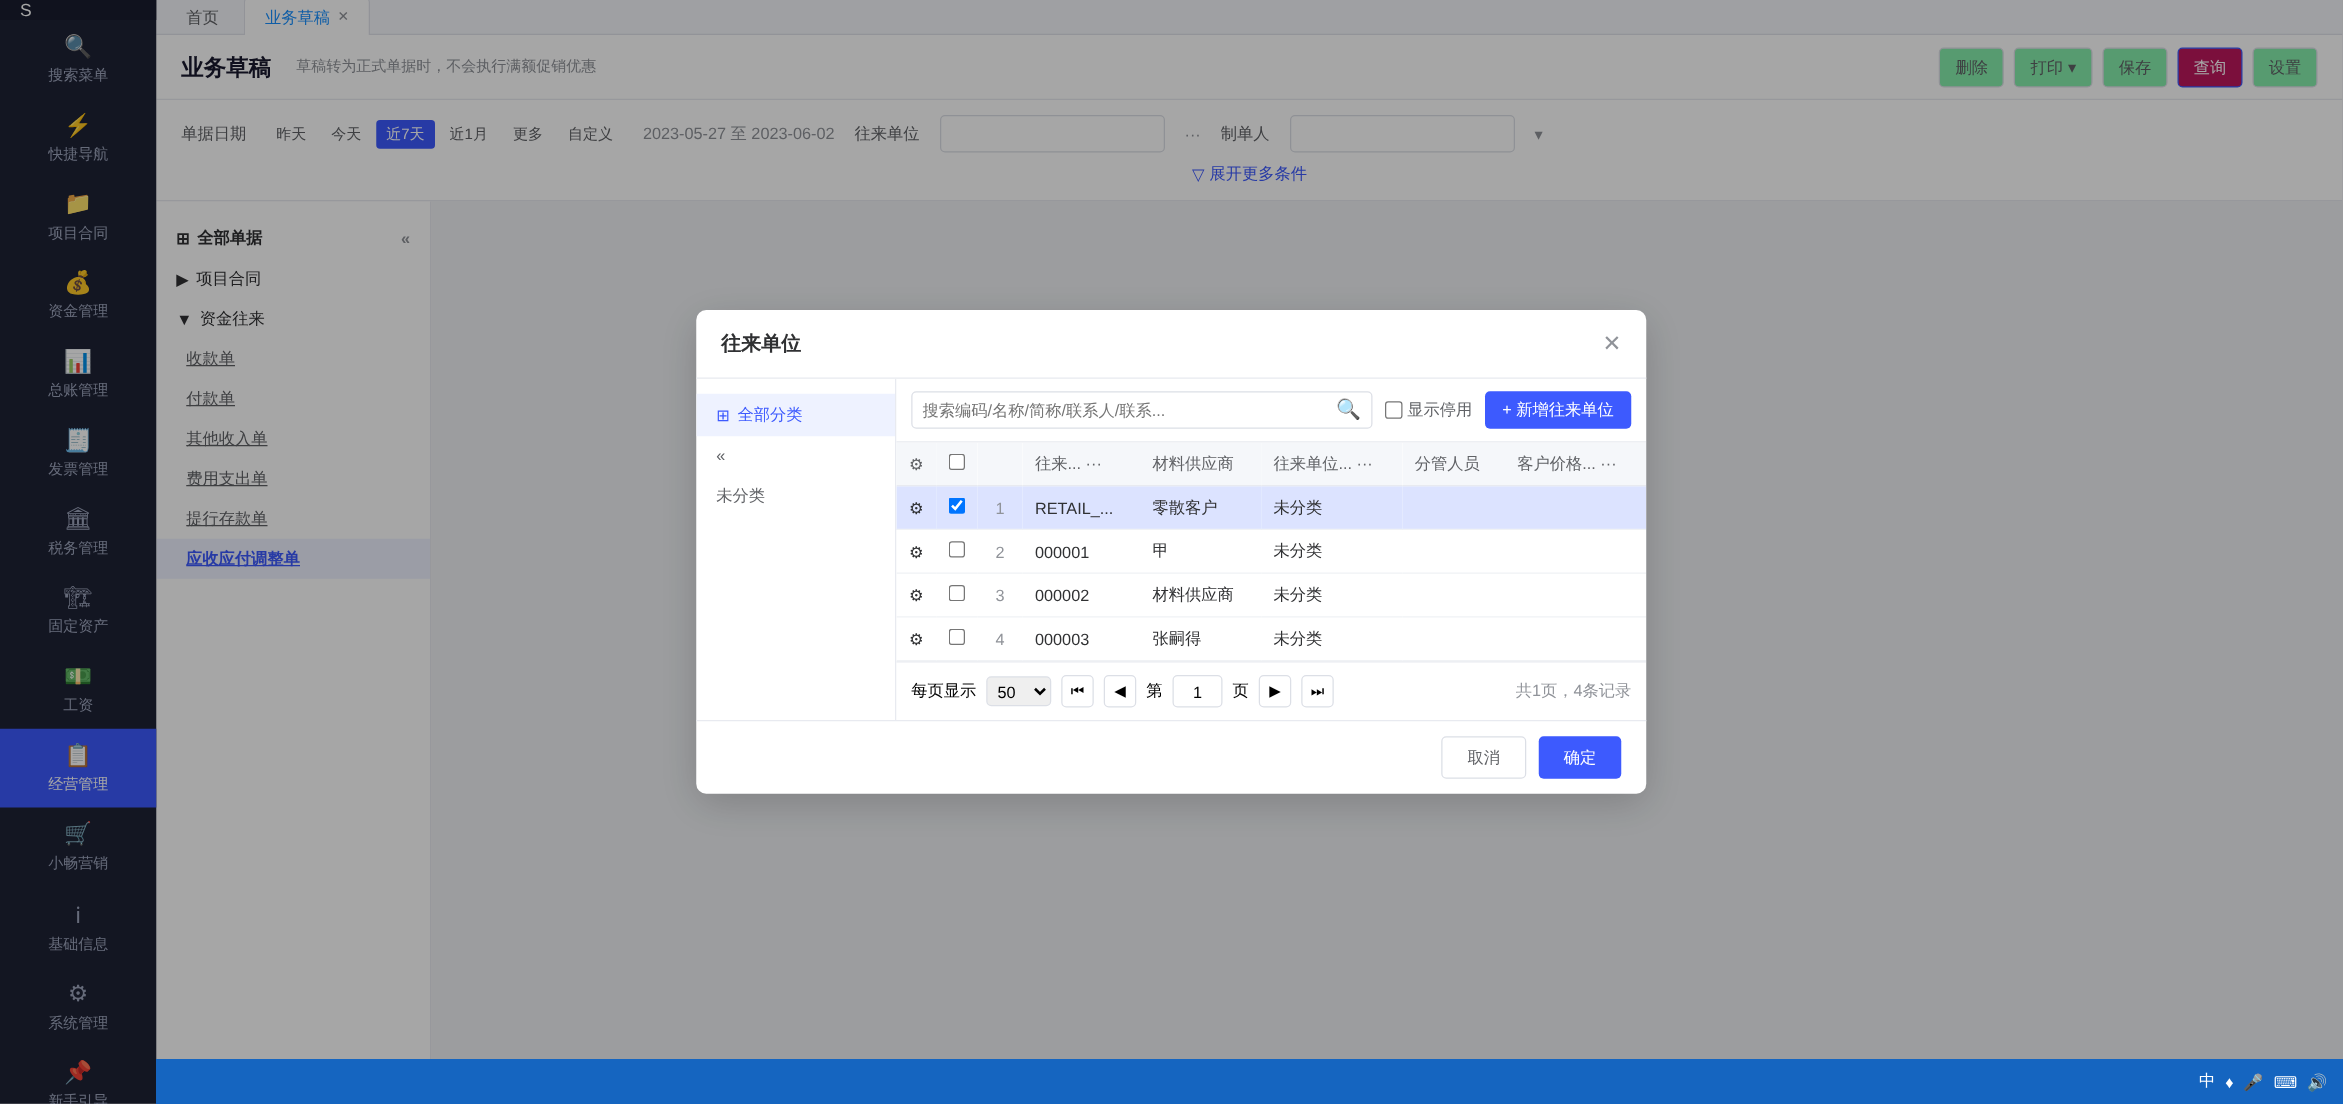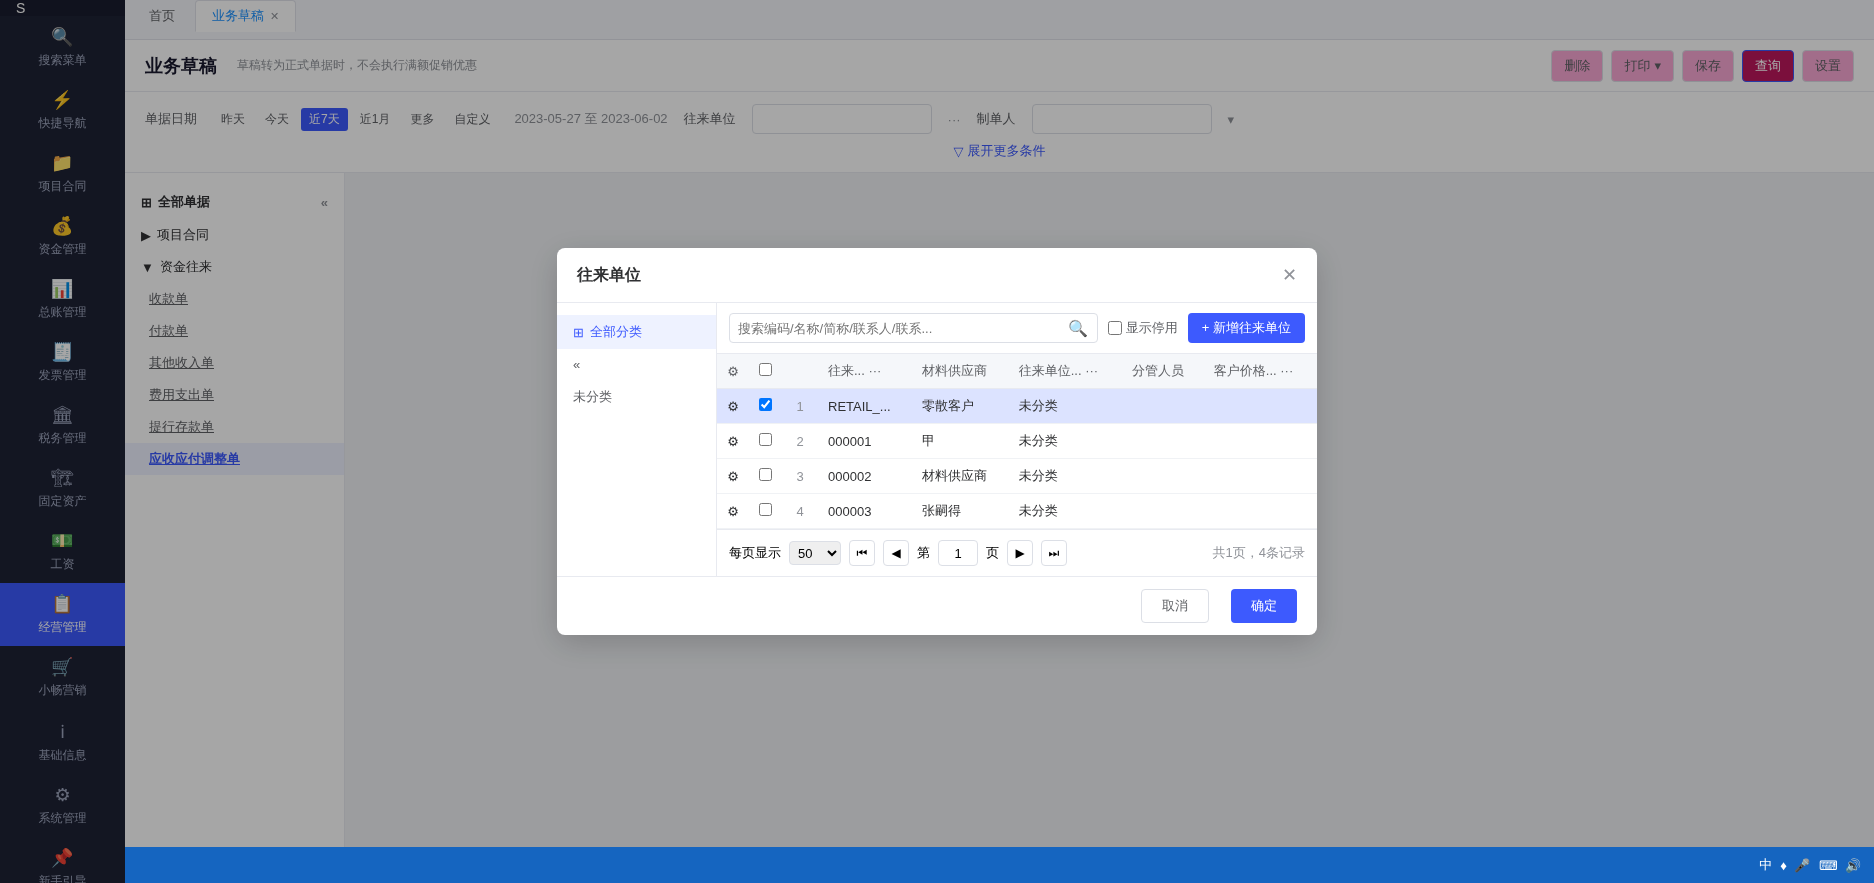--- a/index.html
+++ b/index.html
@@ -21,41 +21,41 @@
     .sidebar-item.active { background: #3d5afe; color: #fff; }
     .sidebar-item .icon { font-size: 18px; }
 
     
     .main {
       margin-left: 125px; display: flex; flex-direction: column; height: 100vh;
     }
 
     
     .top-tabs {
-      height: 40px; background: #f5f6fa; display: flex; align-items: flex-start;
+      height: 28px; background: #f5f6fa; display: flex; align-items: center;
       border-bottom: 1px solid #e0e2ea; padding: 0 8px; gap: 4px;
     }
     .tab {
       height: 32px; padding: 0 16px; display: flex; align-items: center;
       border-radius: 4px 4px 0 0; font-size: 13px; cursor: pointer; gap: 6px;
       background: transparent; color: #606266;
     }
     .tab.active { background: #fff; color: #1890ff; border: 1px solid #e0e2ea; border-bottom: 1px solid #fff; }
     .tab.home { color: #606266; }
     .tab-close { font-size: 11px; color: #909399; cursor: pointer; }
 
     
     .page-header {
       height: 52px; background: #fff; display: flex; align-items: center;
       padding: 0 20px; border-bottom: 1px solid #e8eaf0; gap: 12px;
     }
     .page-title { font-size: 18px; font-weight: bold; color: #1a1a2e; }
     .page-subtitle { font-size: 12px; color: #909399; margin-left: 8px; }
     .header-actions { margin-left: auto; display: flex; align-items: center; gap: 8px; }
-    .btn-icon { display: flex; align-items: center; gap: 4px; padding: 6px 12px; border: 1px solid #dcdfe6; border-radius: 4px; background: #f9a8d4; font-size: 13px; cursor: pointer; color: #606266; }
+    .btn-icon { display: flex; align-items: center; gap: 4px; padding: 6px 12px; border: 1px solid #dcdfe6; border-radius: 4px; background: #86efac; font-size: 13px; cursor: pointer; color: #606266; }
     .btn-primary { background: #be185d; color: #fff; border-color: #3d5afe; }
 
     
     .filter-bar {
       background: #fff; padding: 12px 20px; border-bottom: 1px solid #e8eaf0;
       display: flex; flex-direction: column; gap: 8px; justify-content: space-between;
     }
     .filter-row { display: flex; align-items: center; gap: 16px; flex-wrap: wrap; }
     .filter-label { font-size: 13px; color: #606266; white-space: nowrap; }
     .date-tabs { display: flex; gap: 4px; }
@@ -162,21 +162,21 @@
       border-top: 1px solid #e8eaf0; gap: 8px; font-size: 13px;
     }
     .page-size-select { height: 24px; border: 1px solid #dcdfe6; border-radius: 4px; padding: 0 4px; font-size: 13px; }
     .page-btn { width: 26px; height: 26px; border: 1px solid #dcdfe6; border-radius: 4px; background: #fff; cursor: pointer; display: flex; align-items: center; justify-content: center; font-size: 12px; }
     .page-input { width: 40px; height: 26px; border: 1px solid #dcdfe6; border-radius: 4px; text-align: center; font-size: 13px; }
     .page-total { color: #909399; margin-left: auto; }
 
     
     .dialog-actions {
       display: flex; justify-content: flex-end; padding: 12px 20px;
-      border-top: 1px solid #e8eaf0; gap: 22px;
+      border-top: 1px solid #e8eaf0; gap: 10px;
     }
     .btn-cancel { padding: 7px 20px; border: 1px solid #dcdfe6; border-radius: 4px; background: #fff; cursor: pointer; font-size: 13px; color: #606266; }
     .btn-confirm { padding: 7px 20px; border: none; border-radius: 4px; background: #3d5afe; color: #fff; cursor: pointer; font-size: 13px; }
 
     
     .taskbar {
       position: fixed; bottom: 0; left: 125px; right: 0; height: 36px;
       background: #1565c0; display: flex; align-items: center; justify-content: flex-end;
       padding: 0 12px; gap: 8px; z-index: 2000;
     }

